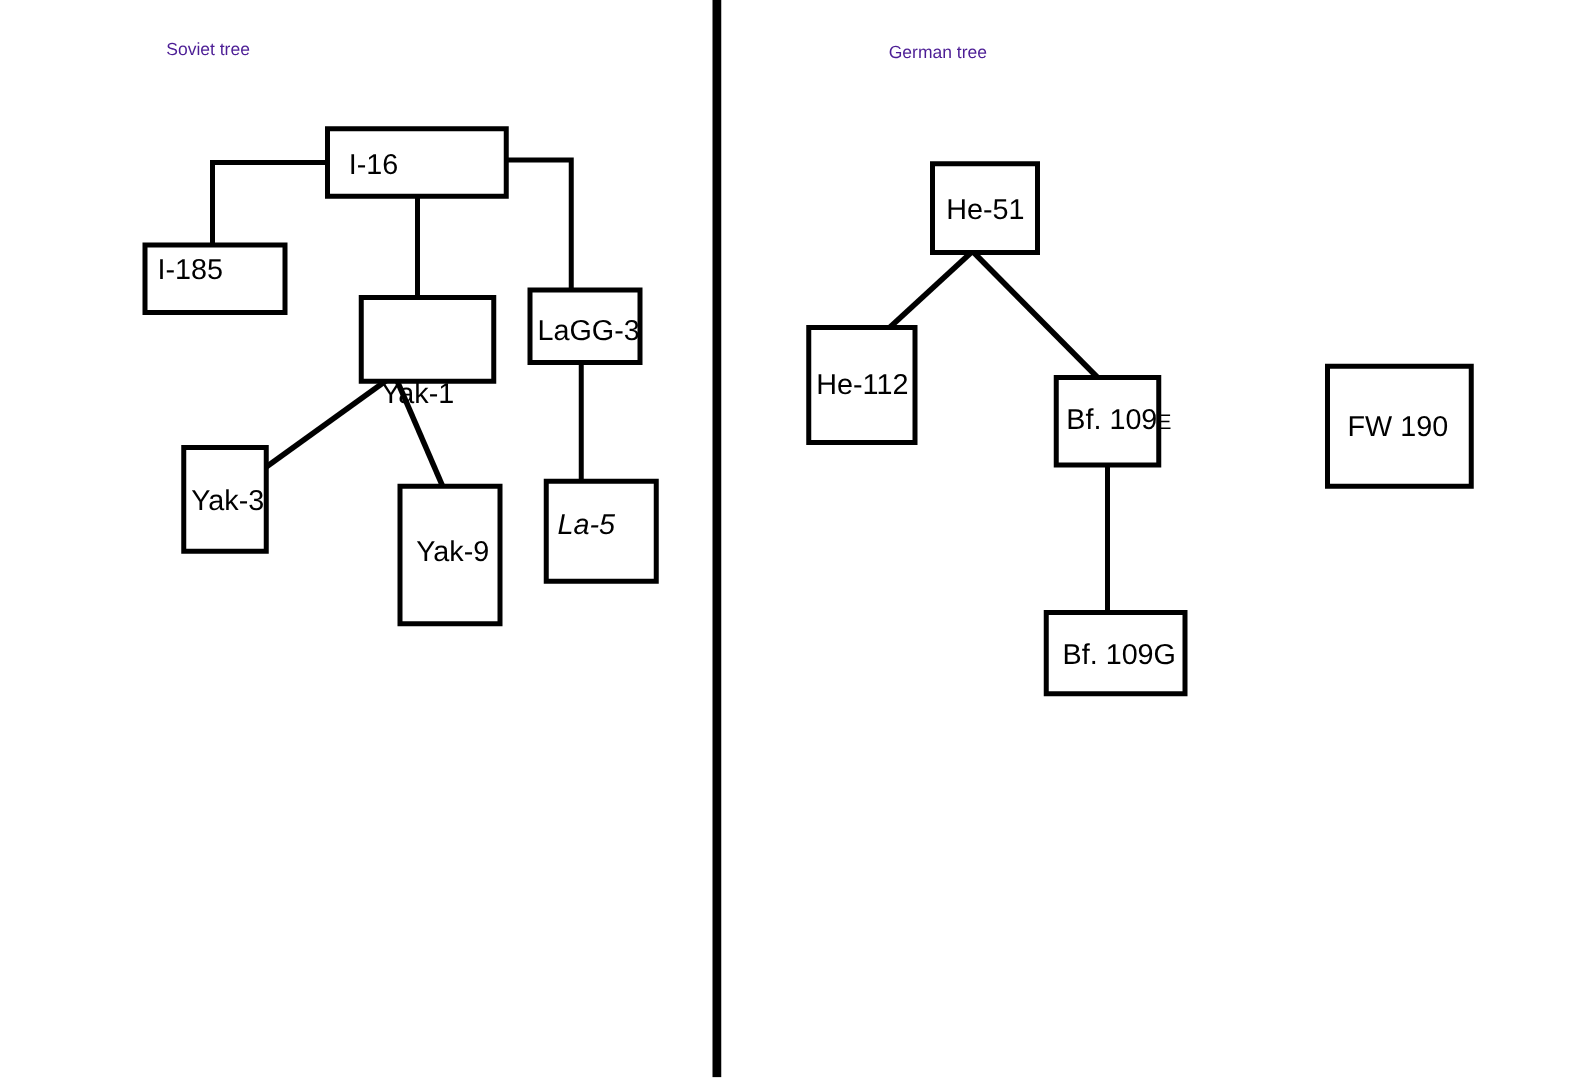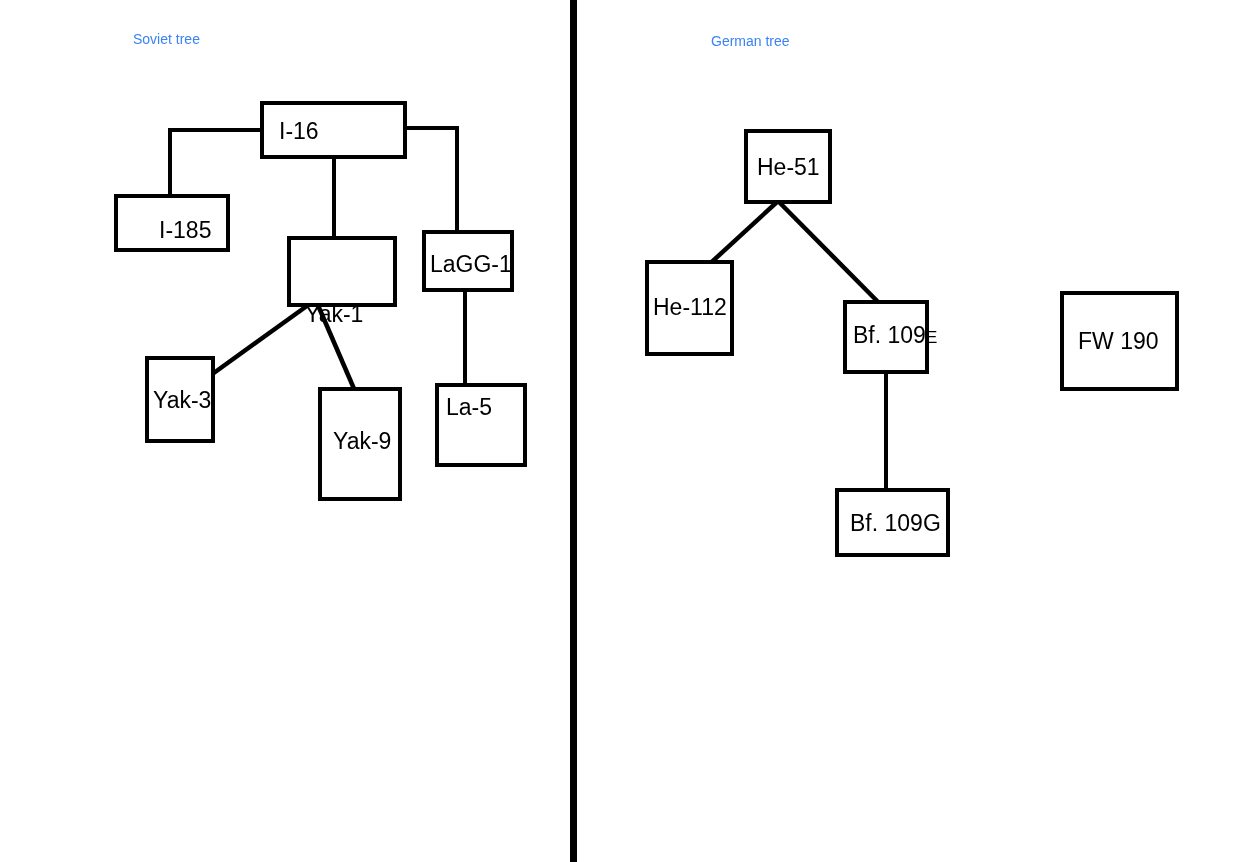--- a/index.html
+++ b/index.html
@@ -50,21 +50,21 @@
     font-size: 23px;
     color: #000000;
     white-space: nowrap;
     line-height: 1;
     letter-spacing: 0px;
   }
   .tree-title {
     position: absolute;
     font-family: "Liberation Sans", sans-serif;
     font-size: 14px;
-    color: #3b82f6;
+    color: #4c1d95;
     white-space: nowrap;
     line-height: 1;
   }
   .suffix-small {
     font-size: 17px;
     vertical-align: baseline;
   }
 </style>
 </head>
 <body>
@@ -106,31 +106,31 @@
     <rect class="node-rect" x="845" y="302" width="82" height="70"></rect>
     <rect class="node-rect" x="837" y="490" width="111" height="65"></rect>
     <rect class="node-rect" x="1062" y="293" width="115" height="96"></rect>
   </svg>
 
   <div class="tree-title" style="left:133px; top:32px;">Soviet tree</div>
   <div class="tree-title" style="left:711px; top:34px;">German tree</div>
 
   <div class="node-label" style="left:279px; top:120px;">I-16</div>
 
-  <div class="node-label" style="left:126px; top:219px;margin-left:33px;">I-185</div>
+  <div class="node-label" style="left:126px; top:204px;">I-185</div>
 
   <div class="node-label" style="left:305px; top:264px;margin-top:39px;">Yak-1</div>
 
-  <div class="node-label" style="left:430px; top:253px;">LaGG-1</div>
+  <div class="node-label" style="left:430px; top:253px;">LaGG-3</div>
 
   <div class="node-label" style="left:153px; top:389px;">Yak-3</div>
 
   <div class="node-label" style="left:333px; top:430px;">Yak-9</div>
 
-  <div class="node-label" style="left:446px; top:396px;">La-5</div>
+  <div class="node-label" style="left:446px; top:408px;font-style:italic;">La-5</div>
 
   <div class="node-label" style="left:757px; top:156px;">He-51</div>
 
   <div class="node-label" style="left:653px; top:296px;">He-112</div>
 
   <div class="node-label" style="left:853px; top:324px;"><span>Bf. 109</span><span class="suffix-small">E</span></div>
 
   <div class="node-label" style="left:850px; top:512px;">Bf. 109G</div>
 
   <div class="node-label" style="left:1078px; top:330px;">FW 190</div>

